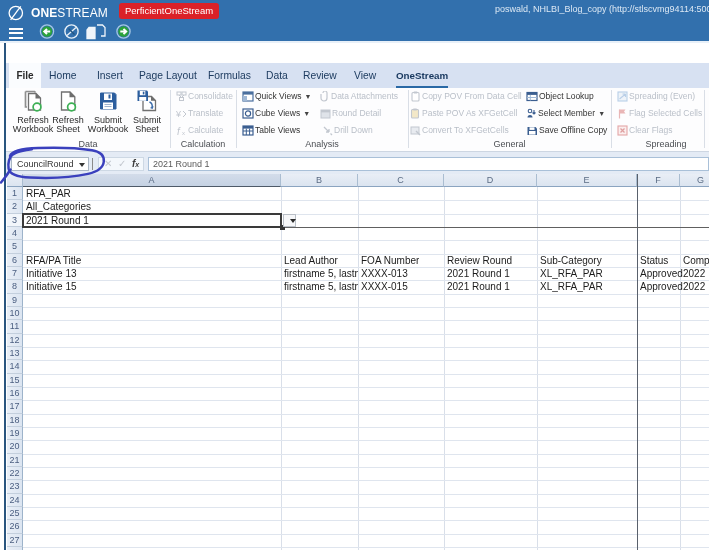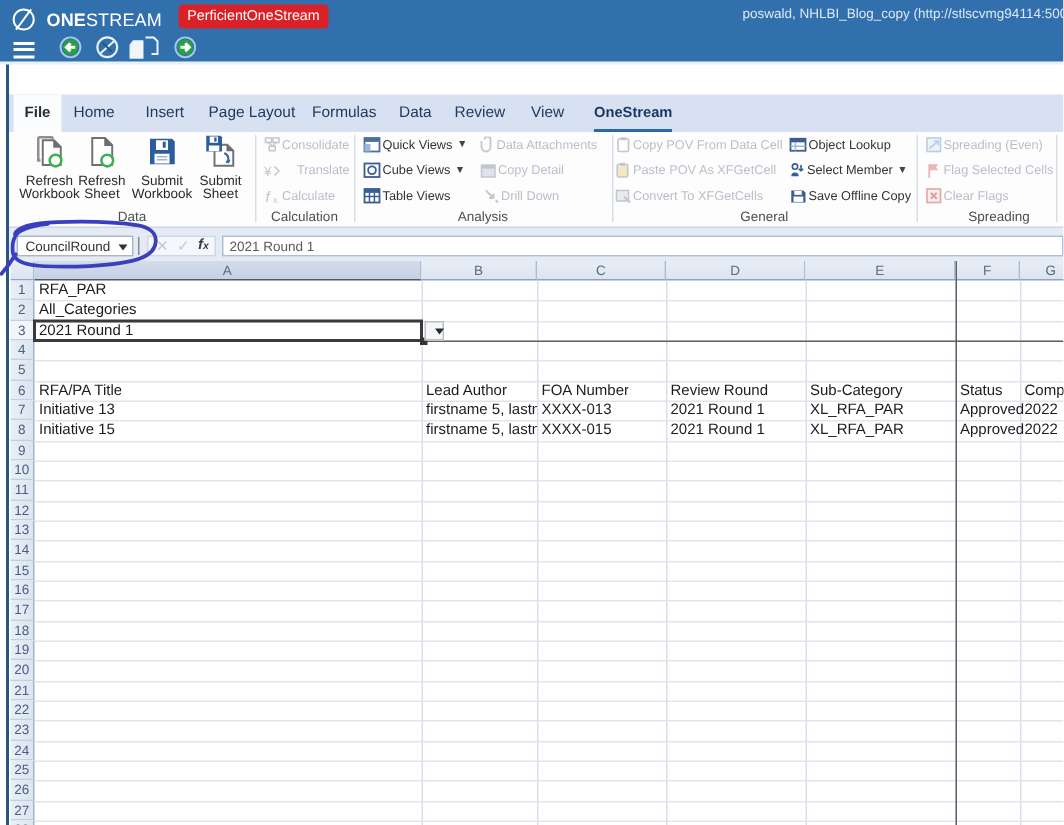--- a/index.html
+++ b/index.html
@@ -166,21 +166,21 @@
               <path d="M3 4 L5.5 6.5 M8 4 L5.5 6.5"></path>
             </g>
           </svg>
           <span style="margin-left:1px">Consolidate</span>
         </div>
         <div class="srow dis" style="left:170px;top:18px">
           <svg width="11" height="11" viewBox="0 0 11 11">
             <text x="0" y="9" font-size="9" fill="#c2c7cf">¥</text>
             <path d="M7 3 l3 3 -3 3" stroke="#c2c7cf" fill="none"></path>
           </svg>
-          <span style="margin-left:11px">Translate</span>
+          <span style="margin-left:1px">Translate</span>
         </div>
         <div class="srow dis" style="left:170px;top:35px">
           <svg width="11" height="11" viewBox="0 0 11 11">
             <text x="1" y="9.5" font-size="10" font-style="italic" fill="#c2c7cf">f</text>
             <text x="6" y="10" font-size="6" fill="#c2c7cf">x</text>
           </svg>
           <span style="margin-left:1px">Calculate</span>
         </div>
         <div class="srow en" style="left:236px;top:1px">
           <svg width="12" height="11" viewBox="0 0 12 11">
@@ -211,21 +211,21 @@
           <svg width="10" height="11" viewBox="0 0 10 11">
             <path d="M3 2 a2 2 0 0 1 4 0 v5 a3 3 0 0 1 -6 0 v-4" fill="none" stroke="#c2c7cf" stroke-width="1.2"></path>
           </svg>
           <span style="margin-left:1px">Data Attachments</span>
         </div>
         <div class="srow dis" style="left:314px;top:18px">
           <svg width="11" height="11" viewBox="0 0 11 11">
             <rect x="1" y="2" width="9" height="8" fill="#dfe3e9" stroke="#c2c7cf"></rect>
             <rect x="1" y="2" width="9" height="2.4" fill="#c2c7cf"></rect>
           </svg>
-          <span style="margin-left:1px">Copy Detail</span>
+          <span style="margin-left:1px">Round Detail</span>
         </div>
         <div class="srow dis" style="left:316px;top:35px">
           <svg width="11" height="11" viewBox="0 0 11 11">
             <path d="M2 2 l5 5 M7 7 v-3 M7 7 h-3" stroke="#c2c7cf" stroke-width="1.3" fill="none"></path>
             <path d="M8.5 8.5 l1.5 1.5" stroke="#c2c7cf" stroke-width="1.3"></path>
           </svg>
           <span style="margin-left:1px">Drill Down</span>
         </div>
         <div class="srow dis" style="left:404px;top:1px">
           <svg width="11" height="11" viewBox="0 0 11 11">

